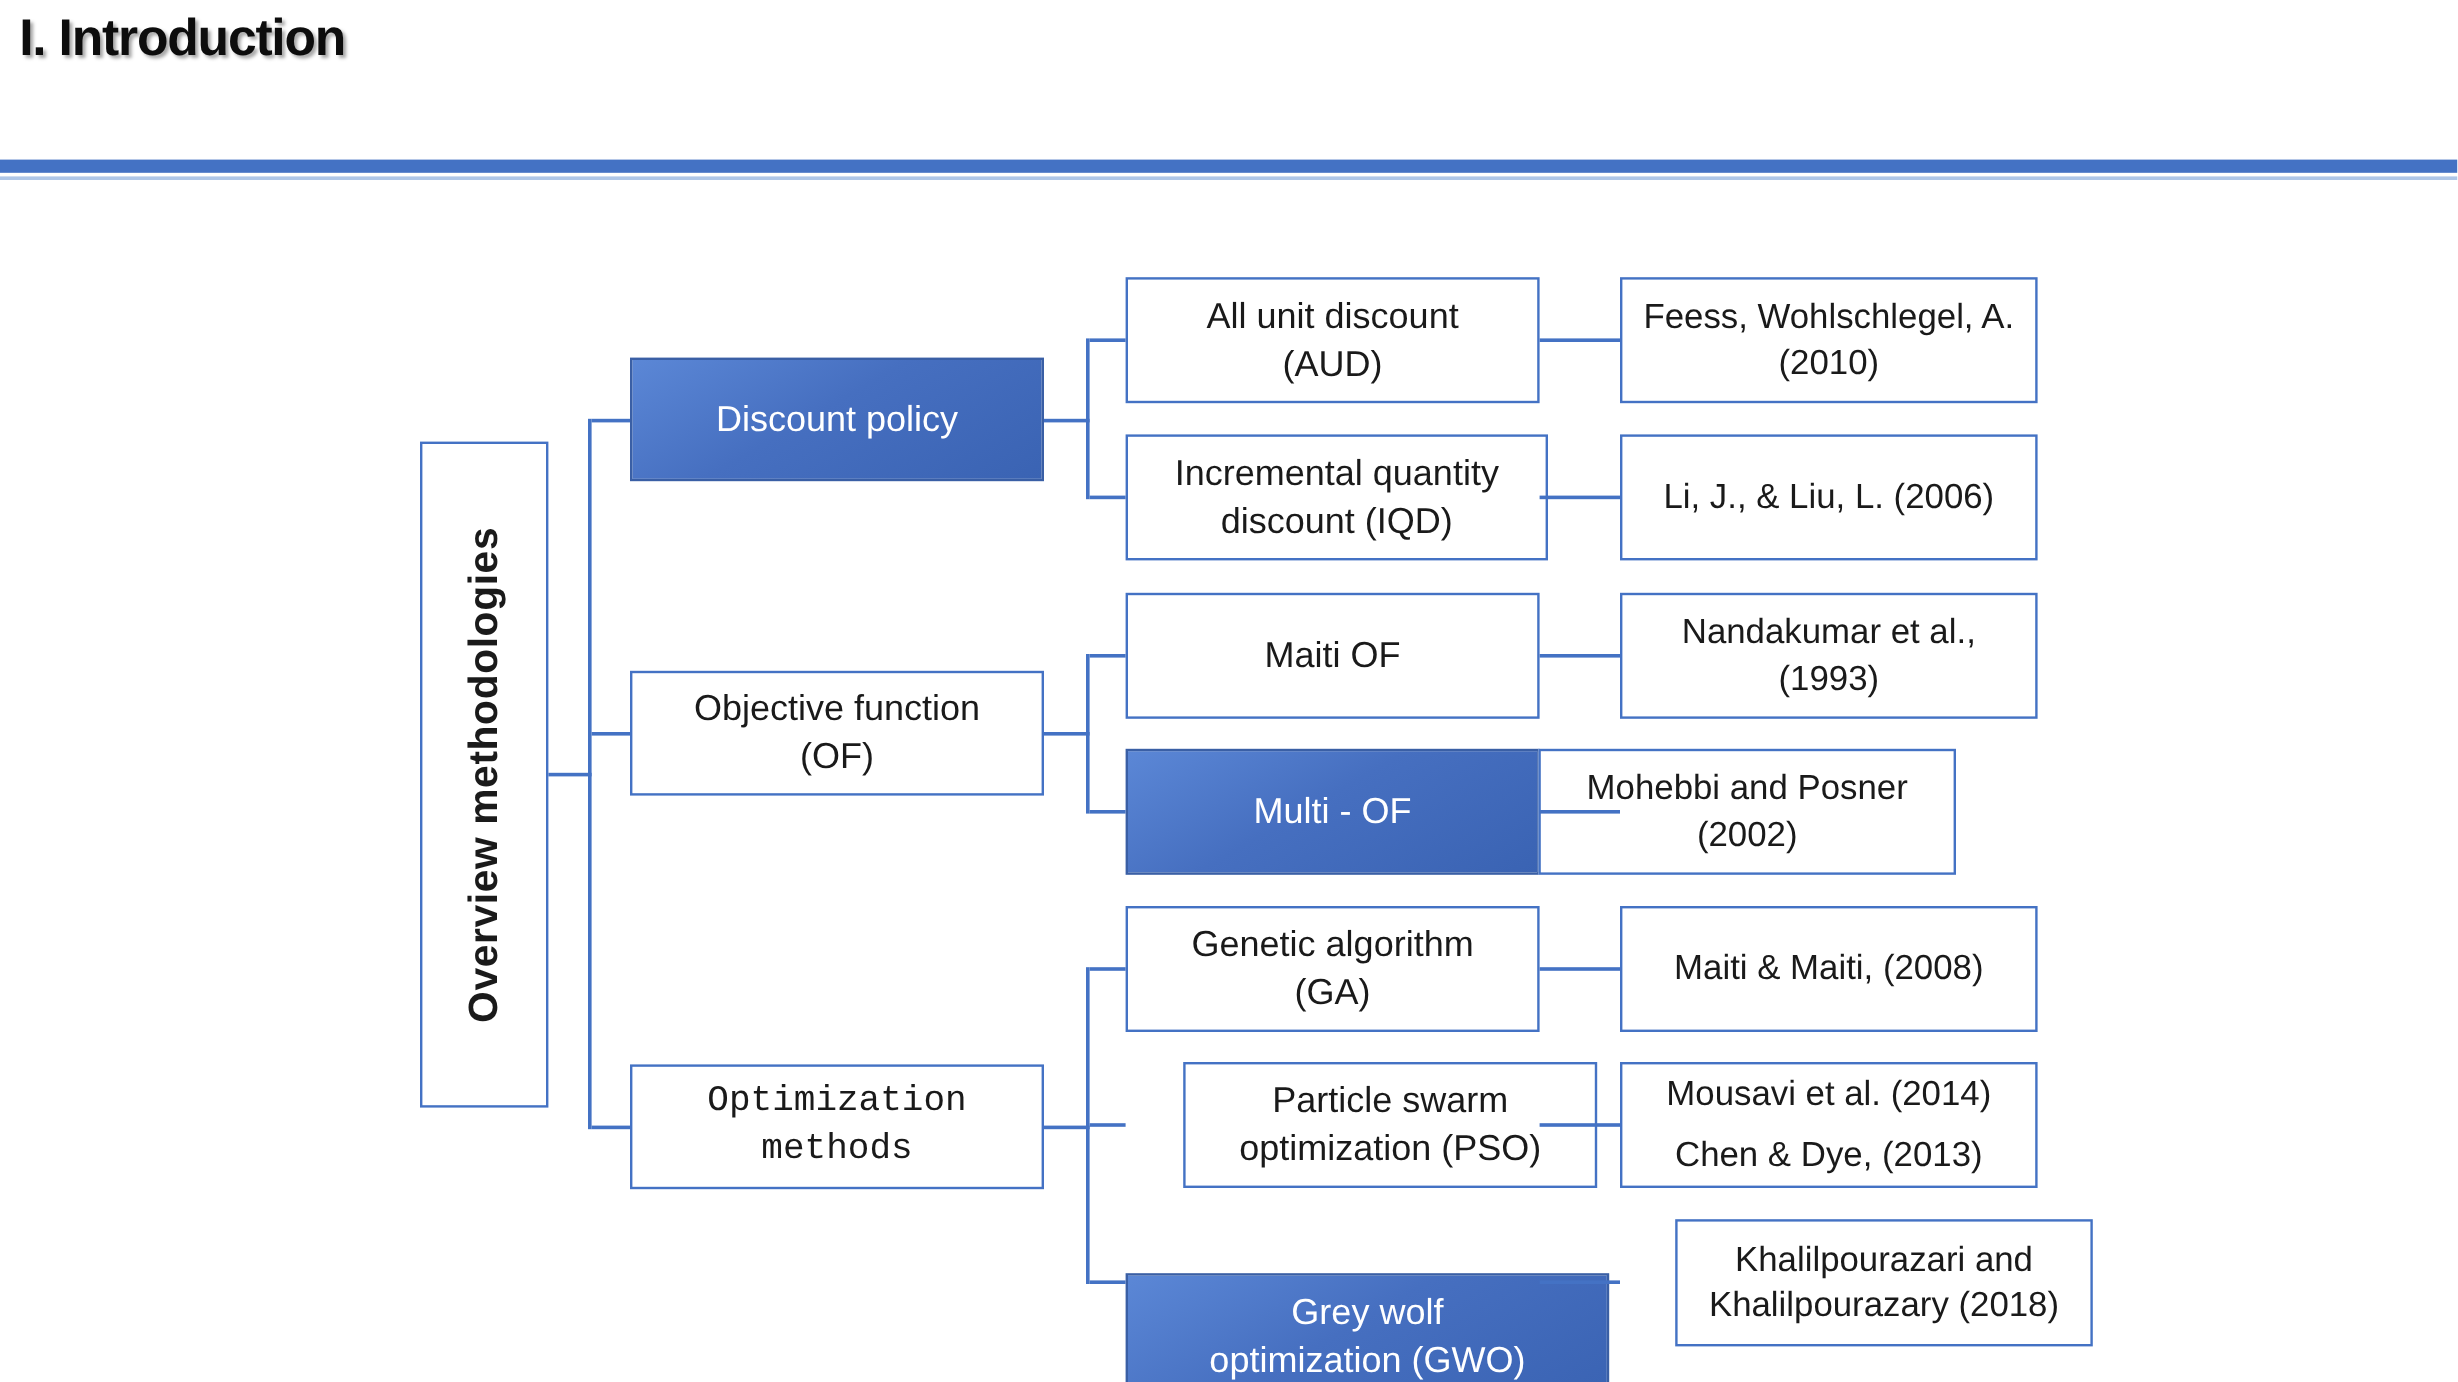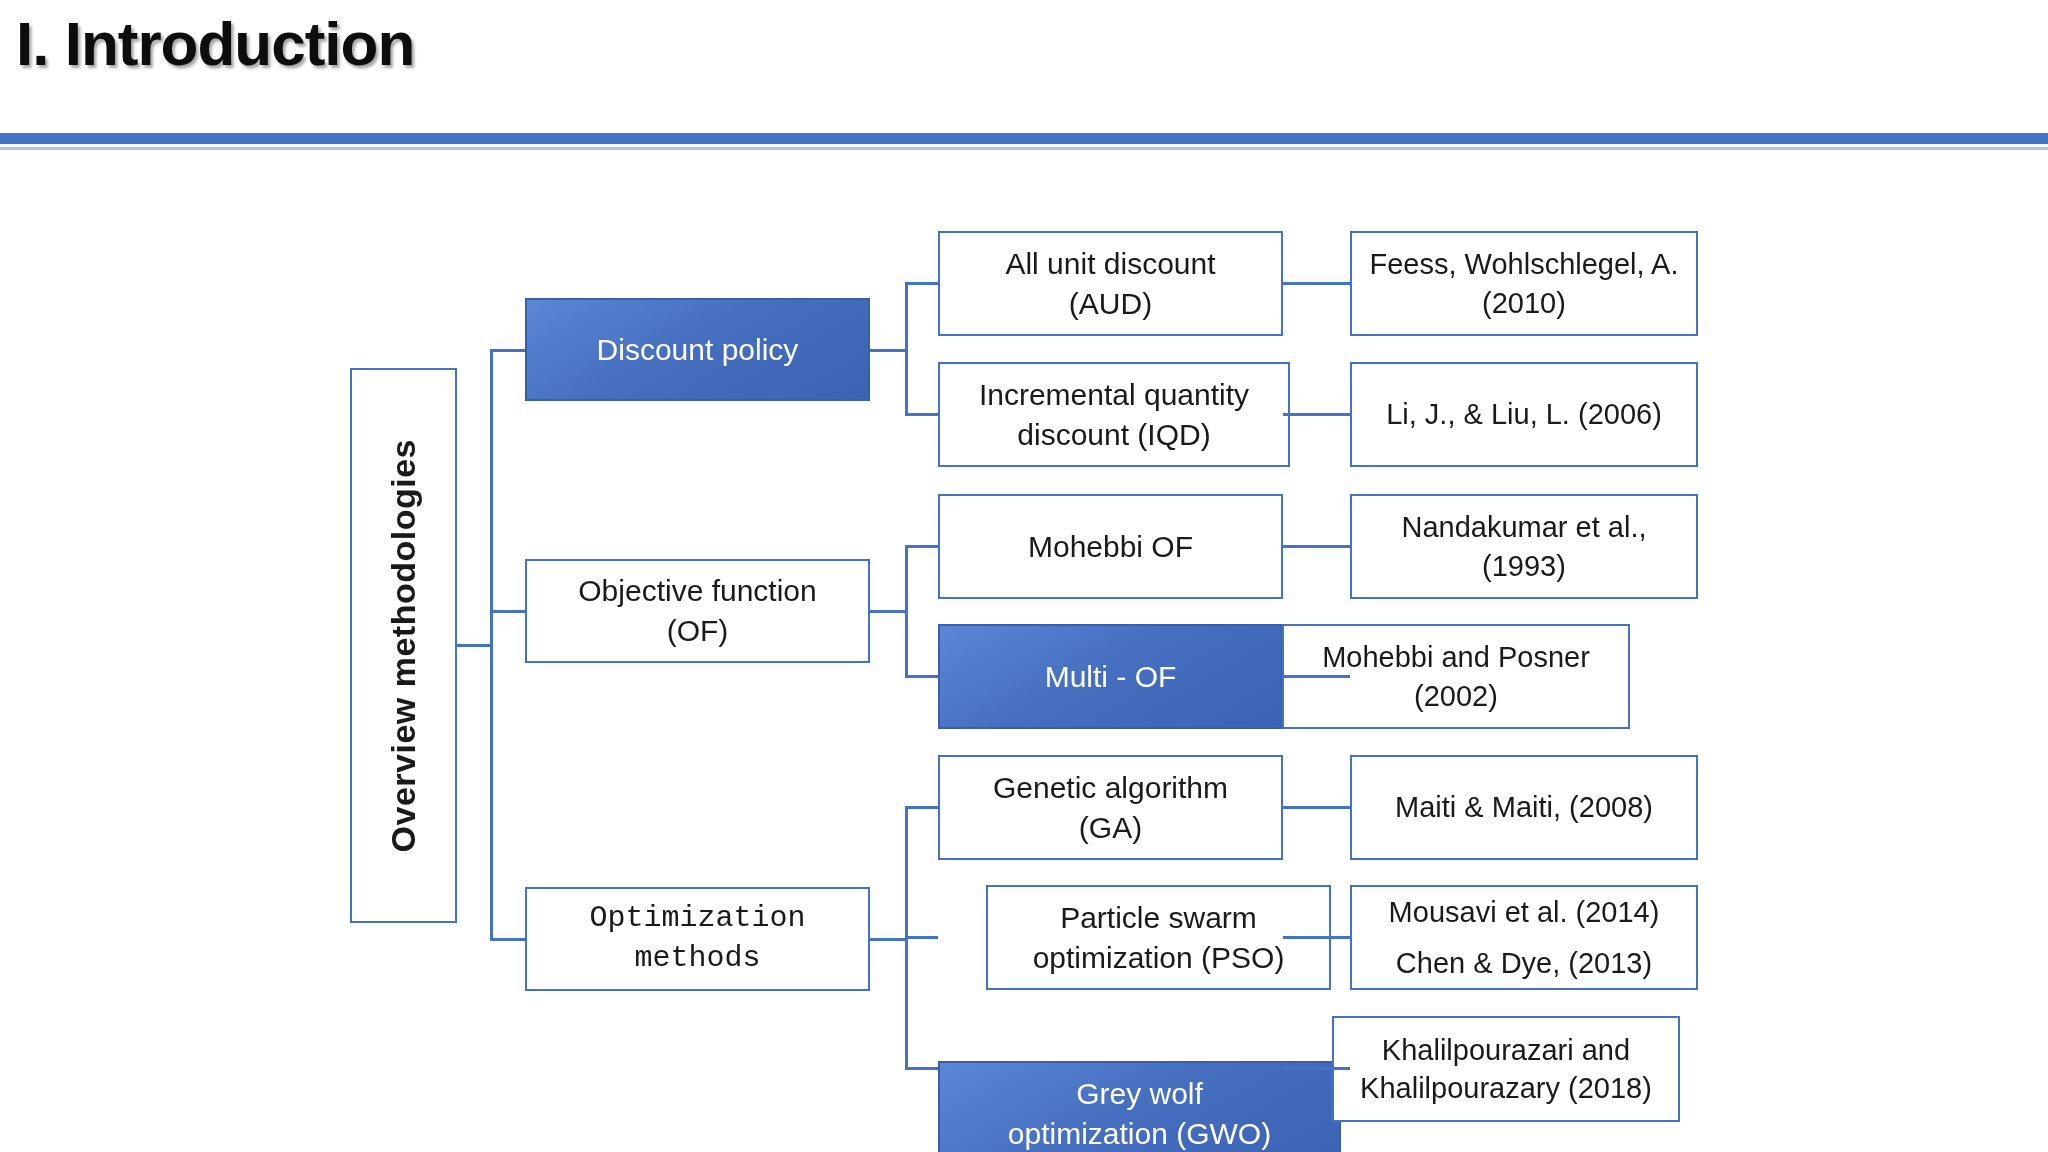--- a/index.html
+++ b/index.html
@@ -11,21 +11,21 @@
     --ink:#1A1A1A;
   }
   *{margin:0;padding:0;box-sizing:border-box;}
   html,body{background:#ffffff;}
   body{font-family:"Liberation Sans", sans-serif;}
   .canvas{
     position:relative;width:2048px;height:1152px;background:#ffffff;overflow:hidden;
   }
   .slide-title{
     position:absolute;left:16px;top:8px;
-    font-size:62px;font-weight:700;color:#0d0d0d;letter-spacing:-1px;
+    font-size:43px;font-weight:700;color:#0d0d0d;letter-spacing:-1px;
     text-shadow:2.5px 2.5px 3px rgba(0,0,0,0.35);
     white-space:nowrap;
   }
   .title-divider{
     position:absolute;left:0;top:133px;width:2048px;height:11px;
     background:var(--accent);
   }
   .title-divider-light{
     position:absolute;left:0;top:147px;width:2048px;height:3px;
     background:var(--divider-light);
@@ -87,21 +87,21 @@
 
     <div class="box" style="left:938px;top:231px;width:345px;height:105px;">
       <span class="lbl">All unit discount
 (AUD)</span>
     </div>
     <div class="box" style="left:938px;top:362px;width:352px;height:105px;">
       <span class="lbl">Incremental quantity
 discount (IQD)</span>
     </div>
     <div class="box" style="left:938px;top:494px;width:345px;height:105px;">
-      <span class="lbl">Mohebbi OF</span>
+      <span class="lbl">Maiti OF</span>
     </div>
     <div class="box blue" style="left:938px;top:624px;width:345px;height:105px;">
       <span class="lbl">Multi - OF</span>
     </div>
     <div class="box" style="left:938px;top:755px;width:345px;height:105px;">
       <span class="lbl">Genetic algorithm
 (GA)</span>
     </div>
     <div class="box" style="left:938px;top:885px;width:345px;height:105px;margin-left:48px;">
       <span class="lbl">Particle swarm
@@ -127,21 +127,21 @@
       <span class="lbl">Mohebbi and Posner
 (2002)</span>
     </div>
     <div class="box ref" style="left:1350px;top:755px;width:348px;height:105px;">
       <span class="lbl">Maiti &amp; Maiti, (2008)</span>
     </div>
     <div class="box ref ref-gap" style="left:1350px;top:885px;width:348px;height:105px;">
       <span class="lbl">Mousavi et al. (2014)
 Chen &amp; Dye, (2013)</span>
     </div>
-    <div class="box ref" style="left:1332px;top:1016px;width:348px;height:106px;">
+    <div class="box ref" style="left:1396px;top:1016px;width:348px;height:106px;">
       <span class="lbl">Khalilpourazari and
 Khalilpourazary (2018)</span>
     </div>
 
     <div class="conn" style="left:457px;top:644px;width:36px;height:3px;"></div>
     <div class="conn" style="left:490px;top:349px;width:3px;height:592px;"></div>
     <div class="conn" style="left:493px;top:349px;width:32px;height:3px;"></div>
     <div class="conn" style="left:493px;top:610px;width:32px;height:3px;"></div>
     <div class="conn" style="left:493px;top:938px;width:32px;height:3px;"></div>
 

